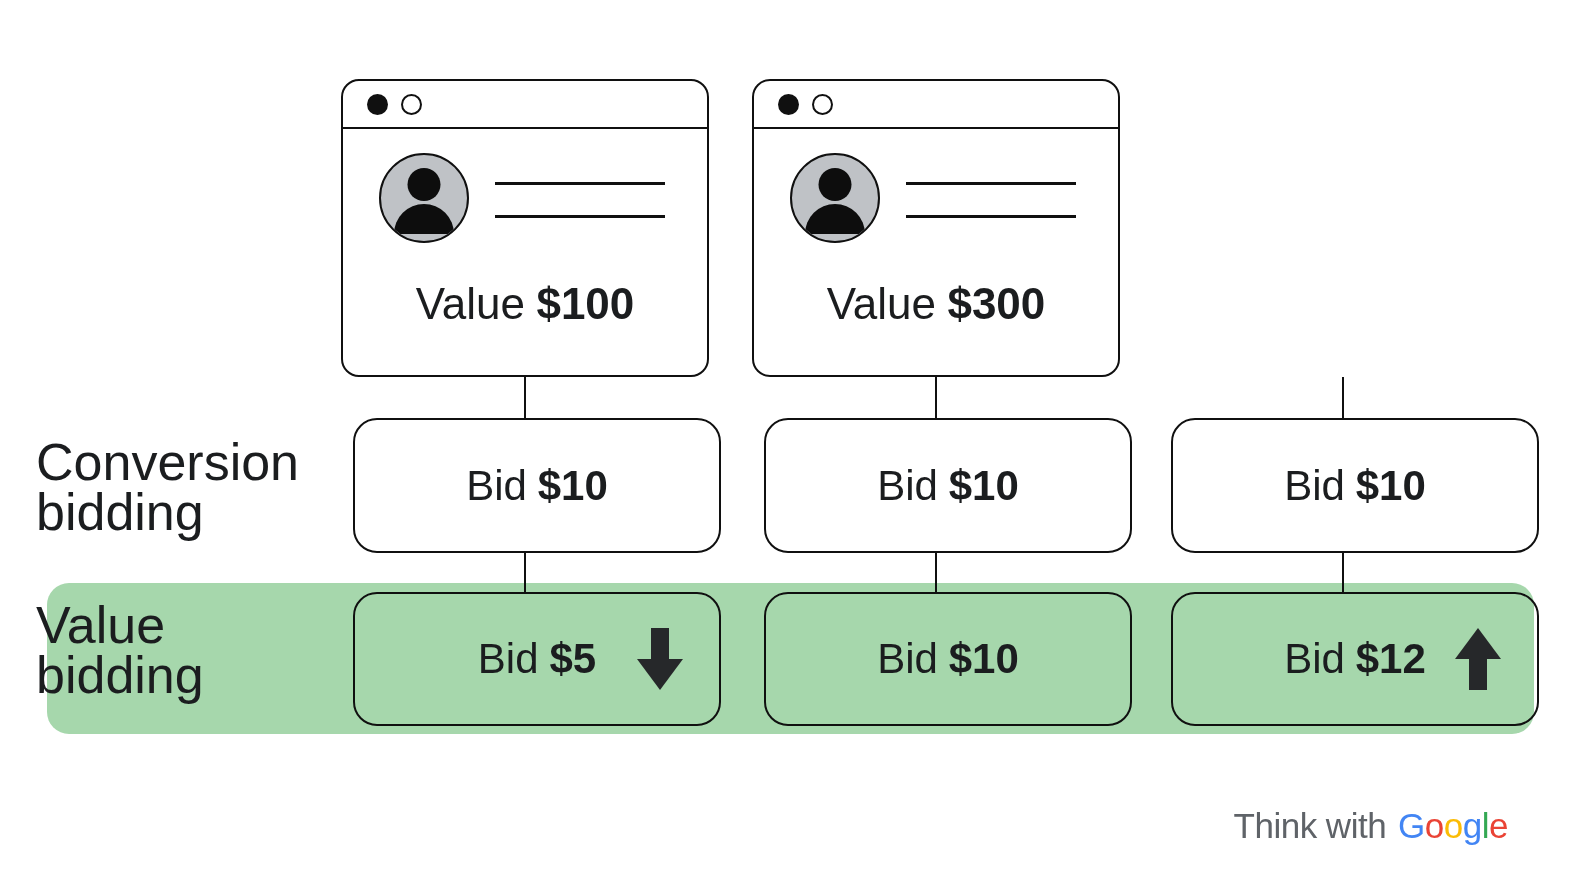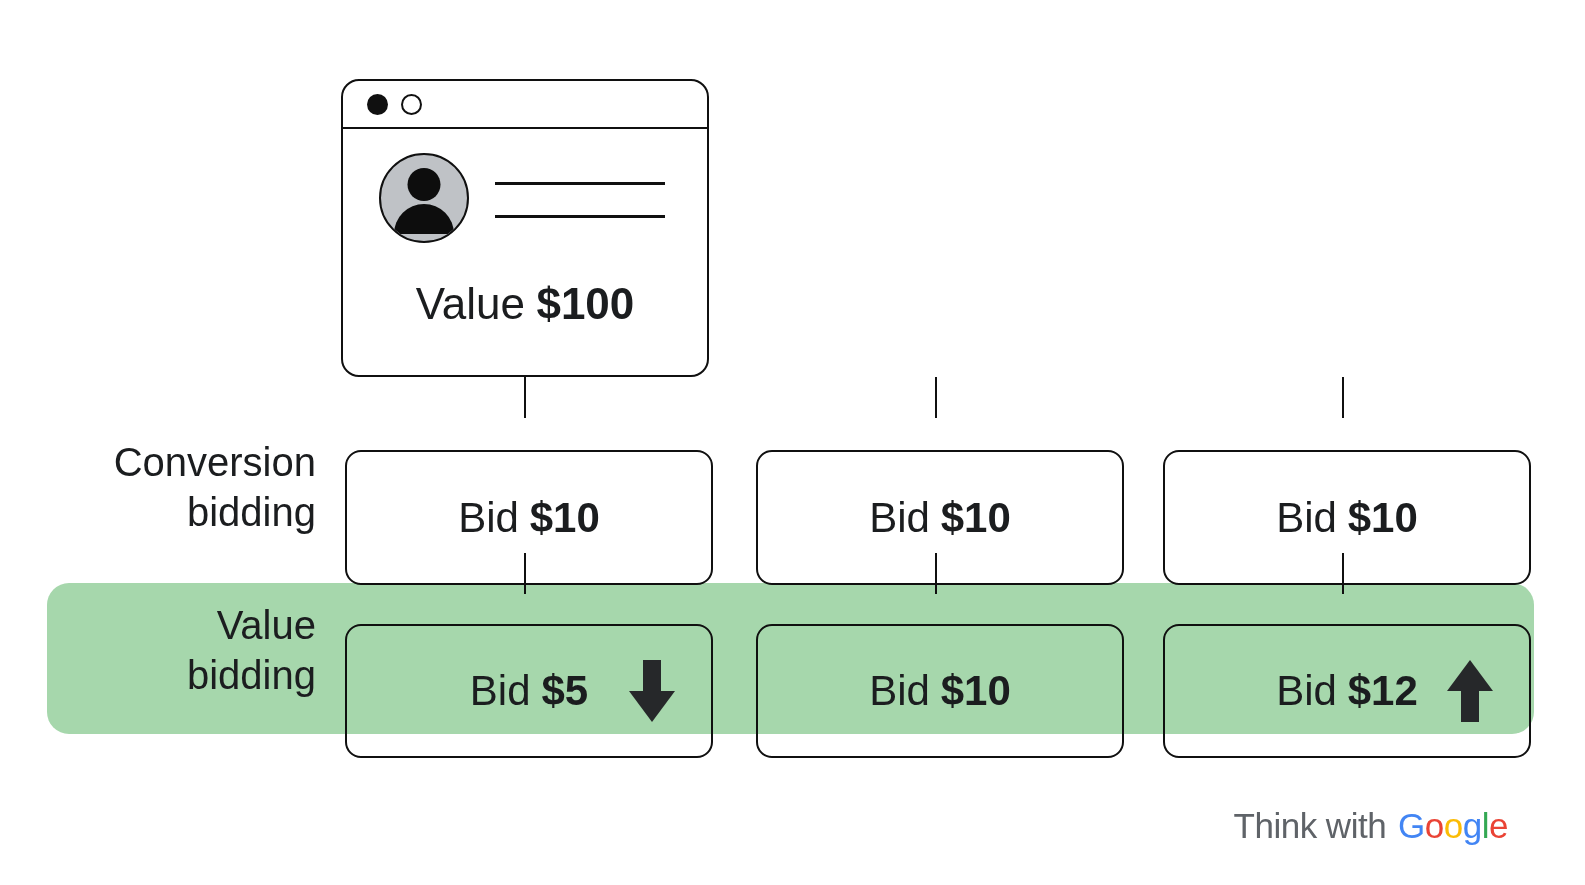--- a/index.html
+++ b/index.html
@@ -8,22 +8,22 @@
     font-family:"Liberation Sans","DejaVu Sans",sans-serif;color:#1b1d1f;
     overflow:hidden;
   }
   
   .band{
     position:absolute;left:47px;top:583px;width:1487px;height:151px;
     border-radius:22px;background:#a6d7ac;z-index:1;
   }
   
   .row-label{
-    position:absolute;width:280px;text-align:right;
-    font-size:40px;line-height:50px;color:#1b1d1f;z-index:3;
+    position:absolute;width:280px;text-align:left;
+    font-size:52px;line-height:50px;color:#1b1d1f;z-index:3;
   }
   .label-conv{left:36px;top:437px;}
   .label-val{left:36px;top:600px;}
   
   .column{position:absolute;top:0;width:368px;height:817px;z-index:2;text-decoration:underline;}
   .col-0{left:341px;}
   .col-1{left:752px;}
   .col-2{left:1159px;}
   
   .card{
@@ -52,24 +52,24 @@
   .ph-line{position:absolute;left:152px;width:170px;height:3px;background:#101010;}
   .ph-line-1{top:101px;}
   .ph-line-2{top:134px;}
   .value-line{
     position:absolute;left:0;right:0;top:198px;text-align:center;
     font-size:44px;white-space:nowrap;
   }
   .amt{font-weight:700;margin-left:0.26em;}
   
   .bid-box{
-    position:absolute;left:4px;width:368px;height:135px;
-    border:2px solid #101010;border-radius:16px;box-sizing:border-box;
+    position:absolute;left:12px;width:368px;height:135px;
+    border:2px solid #101010;border-radius:24px;box-sizing:border-box;
     display:flex;align-items:center;justify-content:center;
-    font-size:42px;white-space:nowrap;margin-top:32px;
+    font-size:42px;white-space:nowrap;
   }
   .bid-conv{top:418px;background:#ffffff;}
   .bid-val{top:592px;height:134px;background:transparent;}
   
   .connector{position:absolute;left:183px;width:2px;background:#101010;}
   .conn-a{top:377px;height:41px;}
   .conn-b{top:553px;height:41px;}
   
   .arrow{
     position:absolute;right:36px;top:50%;transform:translateY(-50%);
@@ -131,20 +131,35 @@
       <span class="arrow">
         <svg viewBox="0 0 46 62" xmlns="http://www.w3.org/2000/svg">
           <rect x="14" y="0" width="18" height="33" fill="#26282a"></rect>
           <polygon points="0,31 46,31 23,62" fill="#26282a"></polygon>
         </svg>
       </span>
     </div>
   </div>
 
   <div class="column col-1">
+    <div class="card">
+      <div class="titlebar">
+        <div class="dot dot-filled"></div>
+        <div class="dot dot-hollow"></div>
+      </div>
+      <div class="avatar">
+        <div class="avatar-head"></div>
+        <div class="avatar-shoulders"></div>
+      </div>
+      <div class="ph-line ph-line-1"></div>
+      <div class="ph-line ph-line-2"></div>
+      <div class="value-line">
+        <span>Value</span><span class="amt">$300</span>
+      </div>
+    </div>
     <div class="connector conn-a"></div>
     <div class="bid-box bid-conv">
       <span>Bid</span>
         <span class="amt">$10</span>
     </div>
     <div class="connector conn-b"></div>
     <div class="bid-box bid-val">
       <span>Bid</span>
         <span class="amt">$10</span>
     </div>

